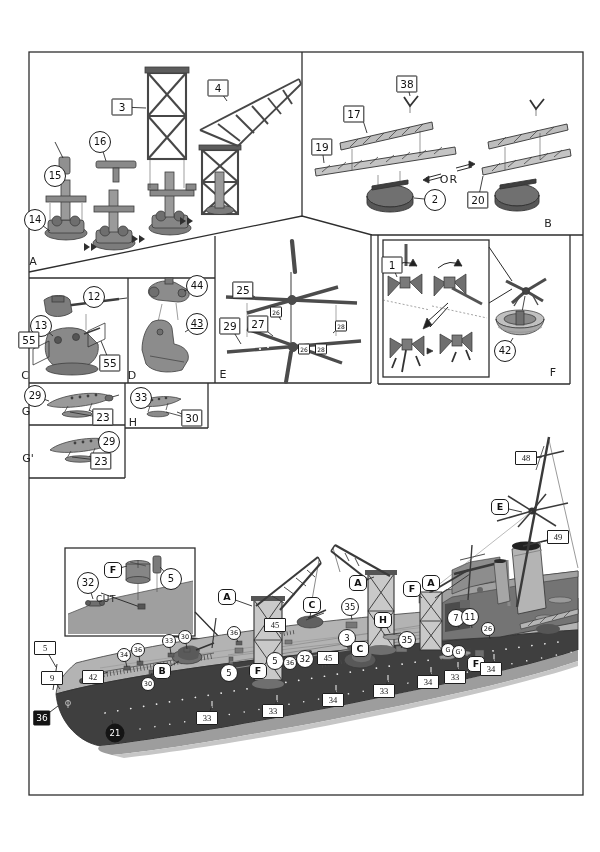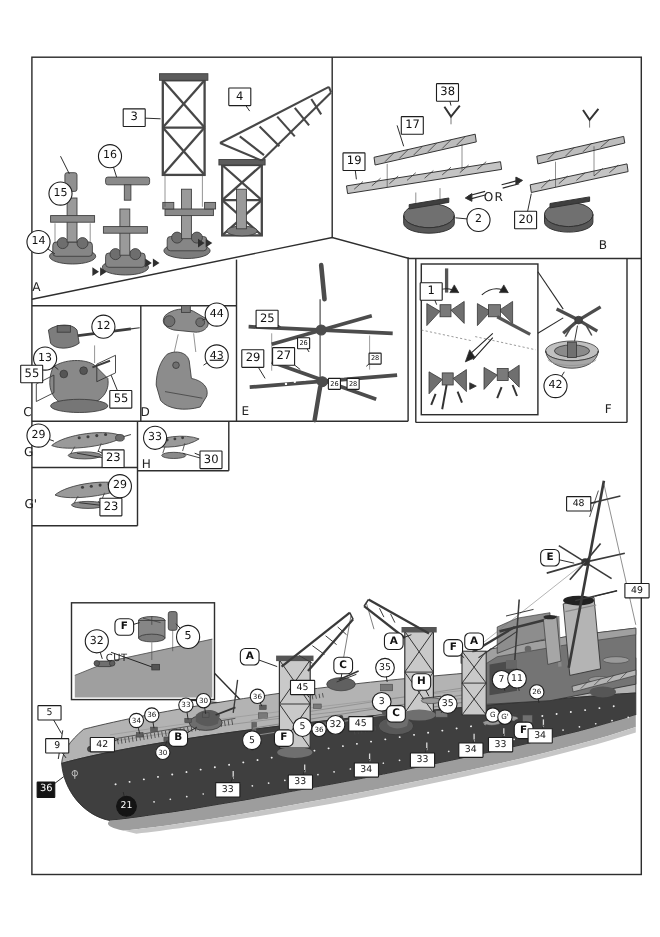--- a/index.html
+++ b/index.html
@@ -9,21 +9,21 @@
   #callout-layer{position:absolute;left:0;top:0;width:600px;height:852px;z-index:5;}
   .co{position:absolute;transform:translate(-50%,-50%);display:flex;align-items:center;
       justify-content:center;background:#fff;border:1.1px solid #1d1d1d;color:#111;
       line-height:1;z-index:5;white-space:nowrap;}
   .circle{border-radius:50%;}
   .circle.lg{width:20px;height:20px;font-size:10px;}
   .circle.md{width:16px;height:16px;font-size:8.5px;}
   .circle.sm{width:12px;height:12px;font-size:6.5px;}
   .box{border-radius:1px;}
   .box.lg{min-width:13px;height:15px;font-size:10.5px;padding:0 3px;}
-  .box.md{min-width:10px;height:12px;font-size:8.5px;padding:0 5px;}
+  .box.md{min-width:10px;height:12px;font-size:8.5px;padding:0 5px;font-family:Liberation Serif, serif;}
   .box.sm{min-width:8px;height:9px;font-size:6px;padding:0 1px;}
   .balloon{border-radius:5px;font-weight:bold;}
   .balloon.md{min-width:12px;height:14px;font-size:9.5px;padding:0 2px;}
   .circle-dark{border-radius:50%;background:#141414;color:#fff;border-color:#141414;}
   .circle-dark.md{width:17px;height:17px;font-size:8.5px;}
   .box-dark{background:#141414;color:#fff;border-color:#141414;border-radius:1px;}
   .box-dark.md{min-width:11px;height:13px;font-size:9px;padding:0 2px;}
   .panel-label{position:absolute;transform:translate(-50%,-50%);font-size:11px;color:#222;z-index:4;}
   .float-text{position:absolute;transform:translate(-50%,-50%);color:#222;z-index:6;margin-top:10px;}
   #or-label{font-size:11px;letter-spacing:1px;}
@@ -595,21 +595,21 @@
       <line x1="491" y1="669" x2="494" y2="659"></line>
     </svg>
 
 <div id="callout-layer">
       <div class="co circle lg" style="left: 55px; top: 142px; margin-top: 34px;">15</div>
       <div class="co circle lg" style="left: 100px; top: 142px;">16</div>
       <div class="co circle lg" style="left: 35px; top: 220px;">14</div>
       <div class="co box lg" style="left: 122px; top: 107px;">3</div>
       <div class="co box lg" style="left: 218px; top: 88px;">4</div>
       <div class="co box lg" style="left: 407px; top: 84px;">38</div>
-      <div class="co box lg" style="left: 375px; top: 114px; text-align: right;">17</div>
+      <div class="co box lg" style="left: 354px; top: 114px; text-align: right;">17</div>
       <div class="co box lg" style="left: 322px; top: 147px;">19</div>
       <div class="co circle lg" style="left: 435px; top: 200px;">2</div>
       <div class="co box lg" style="left: 478px; top: 200px;">20</div>
       <div class="co circle lg" style="left: 94px; top: 297px;">12</div>
       <div class="co circle lg" style="left: 41px; top: 326px;">13</div>
       <div class="co box lg" style="left: 29px; top: 340px;">55</div>
       <div class="co box lg" style="left: 110px; top: 363px;">55</div>
       <div class="co circle lg" style="left: 197px; top: 286px;">44</div>
       <div class="co circle lg" style="left: 197px; top: 324px; text-decoration: underline;">43</div>
       <div class="co box lg" style="left: 243px; top: 290px;">25</div>
@@ -625,21 +625,21 @@
       <div class="co box lg" style="left: 103px; top: 417px;">23</div>
       <div class="co circle lg" style="left: 109px; top: 442px;">29</div>
       <div class="co box lg" style="left: 101px; top: 461px;">23</div>
       <div class="co circle lg" style="left: 141px; top: 398px;">33</div>
       <div class="co box lg" style="left: 192px; top: 418px;">30</div>
       <div class="co balloon md" style="left: 113px; top: 570px;">F</div>
       <div class="co circle lg" style="left: 88px; top: 583px;">32</div>
       <div class="co circle lg" style="left: 171px; top: 579px;">5</div>
       <div class="co box md" style="left: 526px; top: 458px;">48</div>
       <div class="co balloon md" style="left: 500px; top: 507px;">E</div>
-      <div class="co box md" style="left: 579px; top: 537px;">49</div>
+      <div class="co box md" style="left: 558px; top: 537px;">49</div>
       <div class="co box md" style="left: 45px; top: 648px;">5</div>
       <div class="co box md" style="left: 52px; top: 678px;">9</div>
       <div class="co box md" style="left: 93px; top: 677px;">42</div>
       <div class="co balloon md" style="left: 162px; top: 671px;">B</div>
       <div class="co box-dark md" style="left: 42px; top: 718px;">36</div>
       <div class="co circle-dark md" style="left: 115px; top: 733px;">21</div>
       <div class="co circle sm" style="left: 124px; top: 655px;">34</div>
       <div class="co circle sm" style="left: 138px; top: 650px;">36</div>
       <div class="co circle sm" style="left: 169px; top: 641px;">33</div>
       <div class="co circle sm" style="left: 185px; top: 637px;">30</div>

